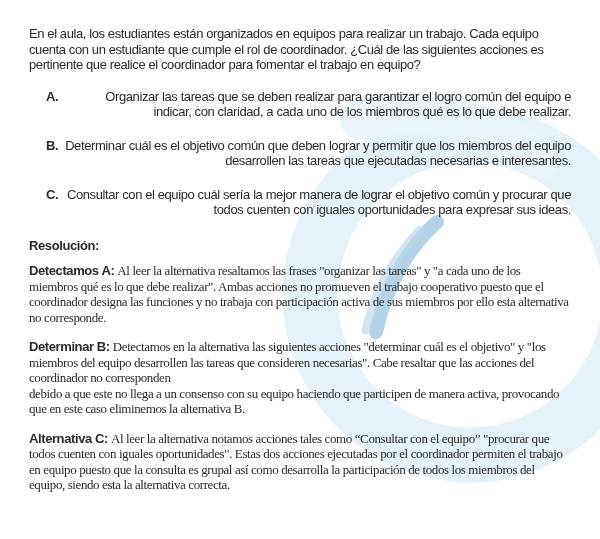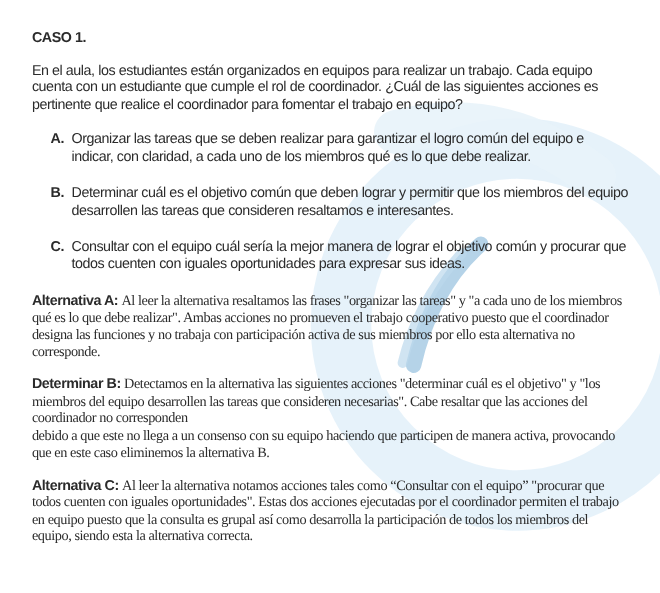--- a/index.html
+++ b/index.html
@@ -38,21 +38,21 @@
   .options { margin: 0 0 2px 17px; }
   .opt {
     display: flex;
     margin: 0 0 18px 0;
   }
   .opt-letter {
     flex: none;
     width: 19px;
     font-weight: 700;
   }
-  .opt-text { flex: 1; }
+  .opt-text { flex: 1; text-align: right; }
   .resolution-heading {
     font-size: 13px;
     font-weight: 700;
     margin: 20px 0 10px 0;
   }
   .alt {
     margin: 0 0 14px 0;
   }
   .alt-label {
     font-weight: 700;
@@ -65,42 +65,42 @@
 
 <svg class="watermark" viewBox="0 0 600 539" xmlns="http://www.w3.org/2000/svg" aria-hidden="true">
   <circle cx="470" cy="295" r="160" fill="none" stroke="#ddeef8" stroke-width="55" opacity="0.75"></circle>
   <path d="M 437 222 Q 392 262 376 332" fill="none" stroke="#a3c8e2" stroke-width="14" stroke-linecap="round" opacity="0.8"></path>
   <path d="M 420 230 Q 380 272 366 330" fill="none" stroke="#bcd9ec" stroke-width="9" stroke-linecap="round" opacity="0.7"></path>
   <path d="M 360 120 Q 455 95 540 160" fill="none" stroke="#e8f3fa" stroke-width="40" stroke-linecap="round" opacity="0.9"></path>
 </svg>
 
 <main class="doc">
 
-  <h1 class="case-title">CASO 1.</h1>
 
   <p class="intro">En el aula, los estudiantes están organizados en equipos para realizar un trabajo. Cada equipo cuenta con un estudiante que cumple el rol de coordinador. ¿Cuál de las siguientes acciones es pertinente que realice el coordinador para fomentar el trabajo en equipo?</p>
 
   <div class="options">
     <div class="opt">
       <span class="opt-letter">A.</span>
       <span class="opt-text">Organizar las tareas que se deben realizar para garantizar el logro común del equipo e indicar, con claridad, a cada uno de los miembros qué es lo que debe realizar.</span>
     </div>
     <div class="opt">
       <span class="opt-letter">B.</span>
-      <span class="opt-text">Determinar cuál es el objetivo común que deben lograr y permitir que los miembros del equipo desarrollen las tareas que consideren resaltamos e interesantes.</span>
+      <span class="opt-text">Determinar cuál es el objetivo común que deben lograr y permitir que los miembros del equipo desarrollen las tareas que ejecutadas necesarias e interesantes.</span>
     </div>
     <div class="opt">
       <span class="opt-letter">C.</span>
       <span class="opt-text">Consultar con el equipo cuál sería la mejor manera de lograr el objetivo común y procurar que todos cuenten con iguales oportunidades para expresar sus ideas.</span>
     </div>
   </div>
 
+  <h2 class="resolution-heading">Resolución:</h2>
 
   <p class="alt">
-    <b class="alt-label">Alternativa A:</b><span class="alt-text">Al leer la alternativa resaltamos las frases "organizar las tareas" y "a cada uno de los miembros qué es lo que debe realizar". Ambas acciones no promueven el trabajo cooperativo puesto que el coordinador designa las funciones y no trabaja con participación activa de sus miembros por ello esta alternativa no corresponde.</span>
+    <b class="alt-label">Detectamos A:</b><span class="alt-text">Al leer la alternativa resaltamos las frases "organizar las tareas" y "a cada uno de los miembros qué es lo que debe realizar". Ambas acciones no promueven el trabajo cooperativo puesto que el coordinador designa las funciones y no trabaja con participación activa de sus miembros por ello esta alternativa no corresponde.</span>
   </p>
 
   <p class="alt">
     <b class="alt-label">Determinar B:</b><span class="alt-text">Detectamos en la alternativa las siguientes acciones "determinar cuál es el objetivo" y "los miembros del equipo desarrollen las tareas que consideren necesarias". Cabe resaltar que las acciones del coordinador no corresponden
 debido a que este no llega a un consenso con su equipo haciendo que participen de manera activa, provocando que en este caso eliminemos la alternativa B.</span>
   </p>
 
   <p class="alt">
     <b class="alt-label">Alternativa C:</b><span class="alt-text">Al leer la alternativa notamos acciones tales como “Consultar con el equipo” "procurar que todos cuenten con iguales oportunidades". Estas dos acciones ejecutadas por el coordinador permiten el trabajo en equipo puesto que la consulta es grupal así como desarrolla la participación de todos los miembros del equipo, siendo esta la alternativa correcta.</span>
   </p>

